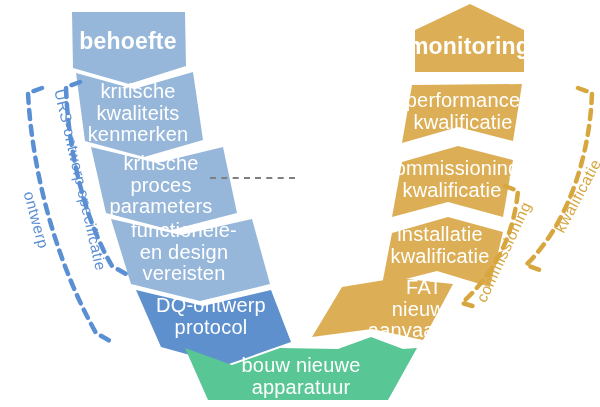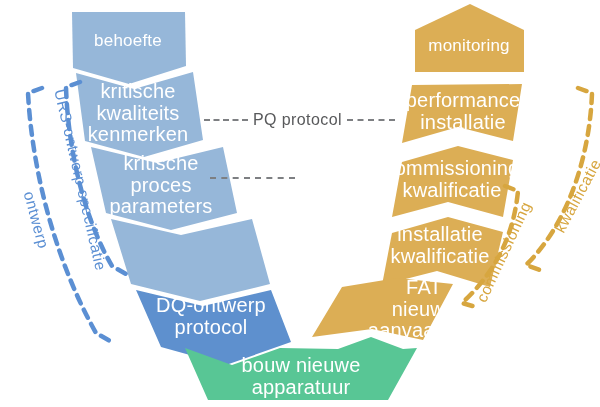--- a/index.html
+++ b/index.html
@@ -13,21 +13,21 @@
   .shape-gold{fill:var(--block-gold);}
   .shape-green{fill:var(--block-green);}
   .bracket{fill:none;stroke-width:4.5;stroke-dasharray:9 7;stroke-linecap:round;}
   .bracket.blue{stroke:var(--bracket-blue);}
   .bracket.gold{stroke:var(--bracket-gold);}
   .block-label{
     position:absolute;z-index:2;transform:translate(-50%,-50%);
     color:var(--block-text);font-size:20px;line-height:1.08;text-align:center;
     white-space:pre-line;width:150px;letter-spacing:.2px;
   }
-  .block-label.big{font-size:17px;}
+  .block-label.big{font-size:23px;font-weight:bold;}
   .protocol-row{
     position:absolute;z-index:1;display:flex;align-items:center;gap:5px;
     transform:translateY(-50%);
   }
   .protocol-row .dash{height:0;border-top:2px dashed var(--protocol-dash);}
   .protocol-row .plabel{
     color:var(--protocol-text);font-size:16px;letter-spacing:.4px;white-space:nowrap;
   }
   .side-label{
     position:absolute;z-index:1;white-space:nowrap;font-size:15.5px;letter-spacing:.5px;
@@ -62,40 +62,38 @@
     <path class="bracket gold" d="M578,88 L592,93 C590,152 570,222 526,265 L540,270"></path>
   </svg>
 
   <div class="block-label big" style="left:128px;top:41px">behoefte</div>
   <div class="block-label" style="left:138px;top:113px">kritische
 kwaliteits
 kenmerken</div>
   <div class="block-label" style="left:161px;top:185px">kritische
 proces
 parameters</div>
+  <div class="block-label" style="left:184px;top:252px">functionele-
+en design
+vereisten</div>
   <div class="block-label" style="left:211px;top:317px">DQ-ontwerp
 protocol</div>
   <div class="block-label big" style="left:469px;top:46px">monitoring</div>
   <div class="block-label" style="left:301px;top:377px">bouw nieuwe
 apparatuur</div>
   <div class="block-label" style="left:463px;top:112px">performance
-installatie</div>
+kwalificatie</div>
   <div class="block-label" style="left:452px;top:180px">commissioning
 kwalificatie</div>
   <div class="block-label" style="left:440px;top:246px">installatie
 kwalificatie</div>
   <div class="block-label" style="left:424px;top:309px">FAT
 nieuwe
 aanvaarding</div>
 
-  <div class="protocol-row" style="left:204px;top:120px">
-    <div class="dash" style="width:44px"></div>
-    <div class="plabel">PQ protocol</div>
-    <div class="dash" style="width:48px"></div>
-  </div>
   <div class="protocol-row" style="left:210px;top:178px">
     <div class="dash" style="width:40px"></div>
     <div class="dash" style="width:40px"></div>
   </div>
 
   <div class="side-label blue" style="left:80px;top:180px;transform:translate(-50%,-50%) rotate(77deg)">URS-ontwerp specificatie</div>
   <div class="side-label blue" style="left:36px;top:220px;transform:translate(-50%,-50%) rotate(75deg)">ontwerp</div>
   <div class="side-label gold" style="left:504px;top:252px;transform:translate(-50%,-50%) rotate(-65deg)">commissioning</div>
   <div class="side-label gold" style="left:578px;top:196px;transform:translate(-50%,-50%) rotate(-62deg)">kwalificatie</div>
 

